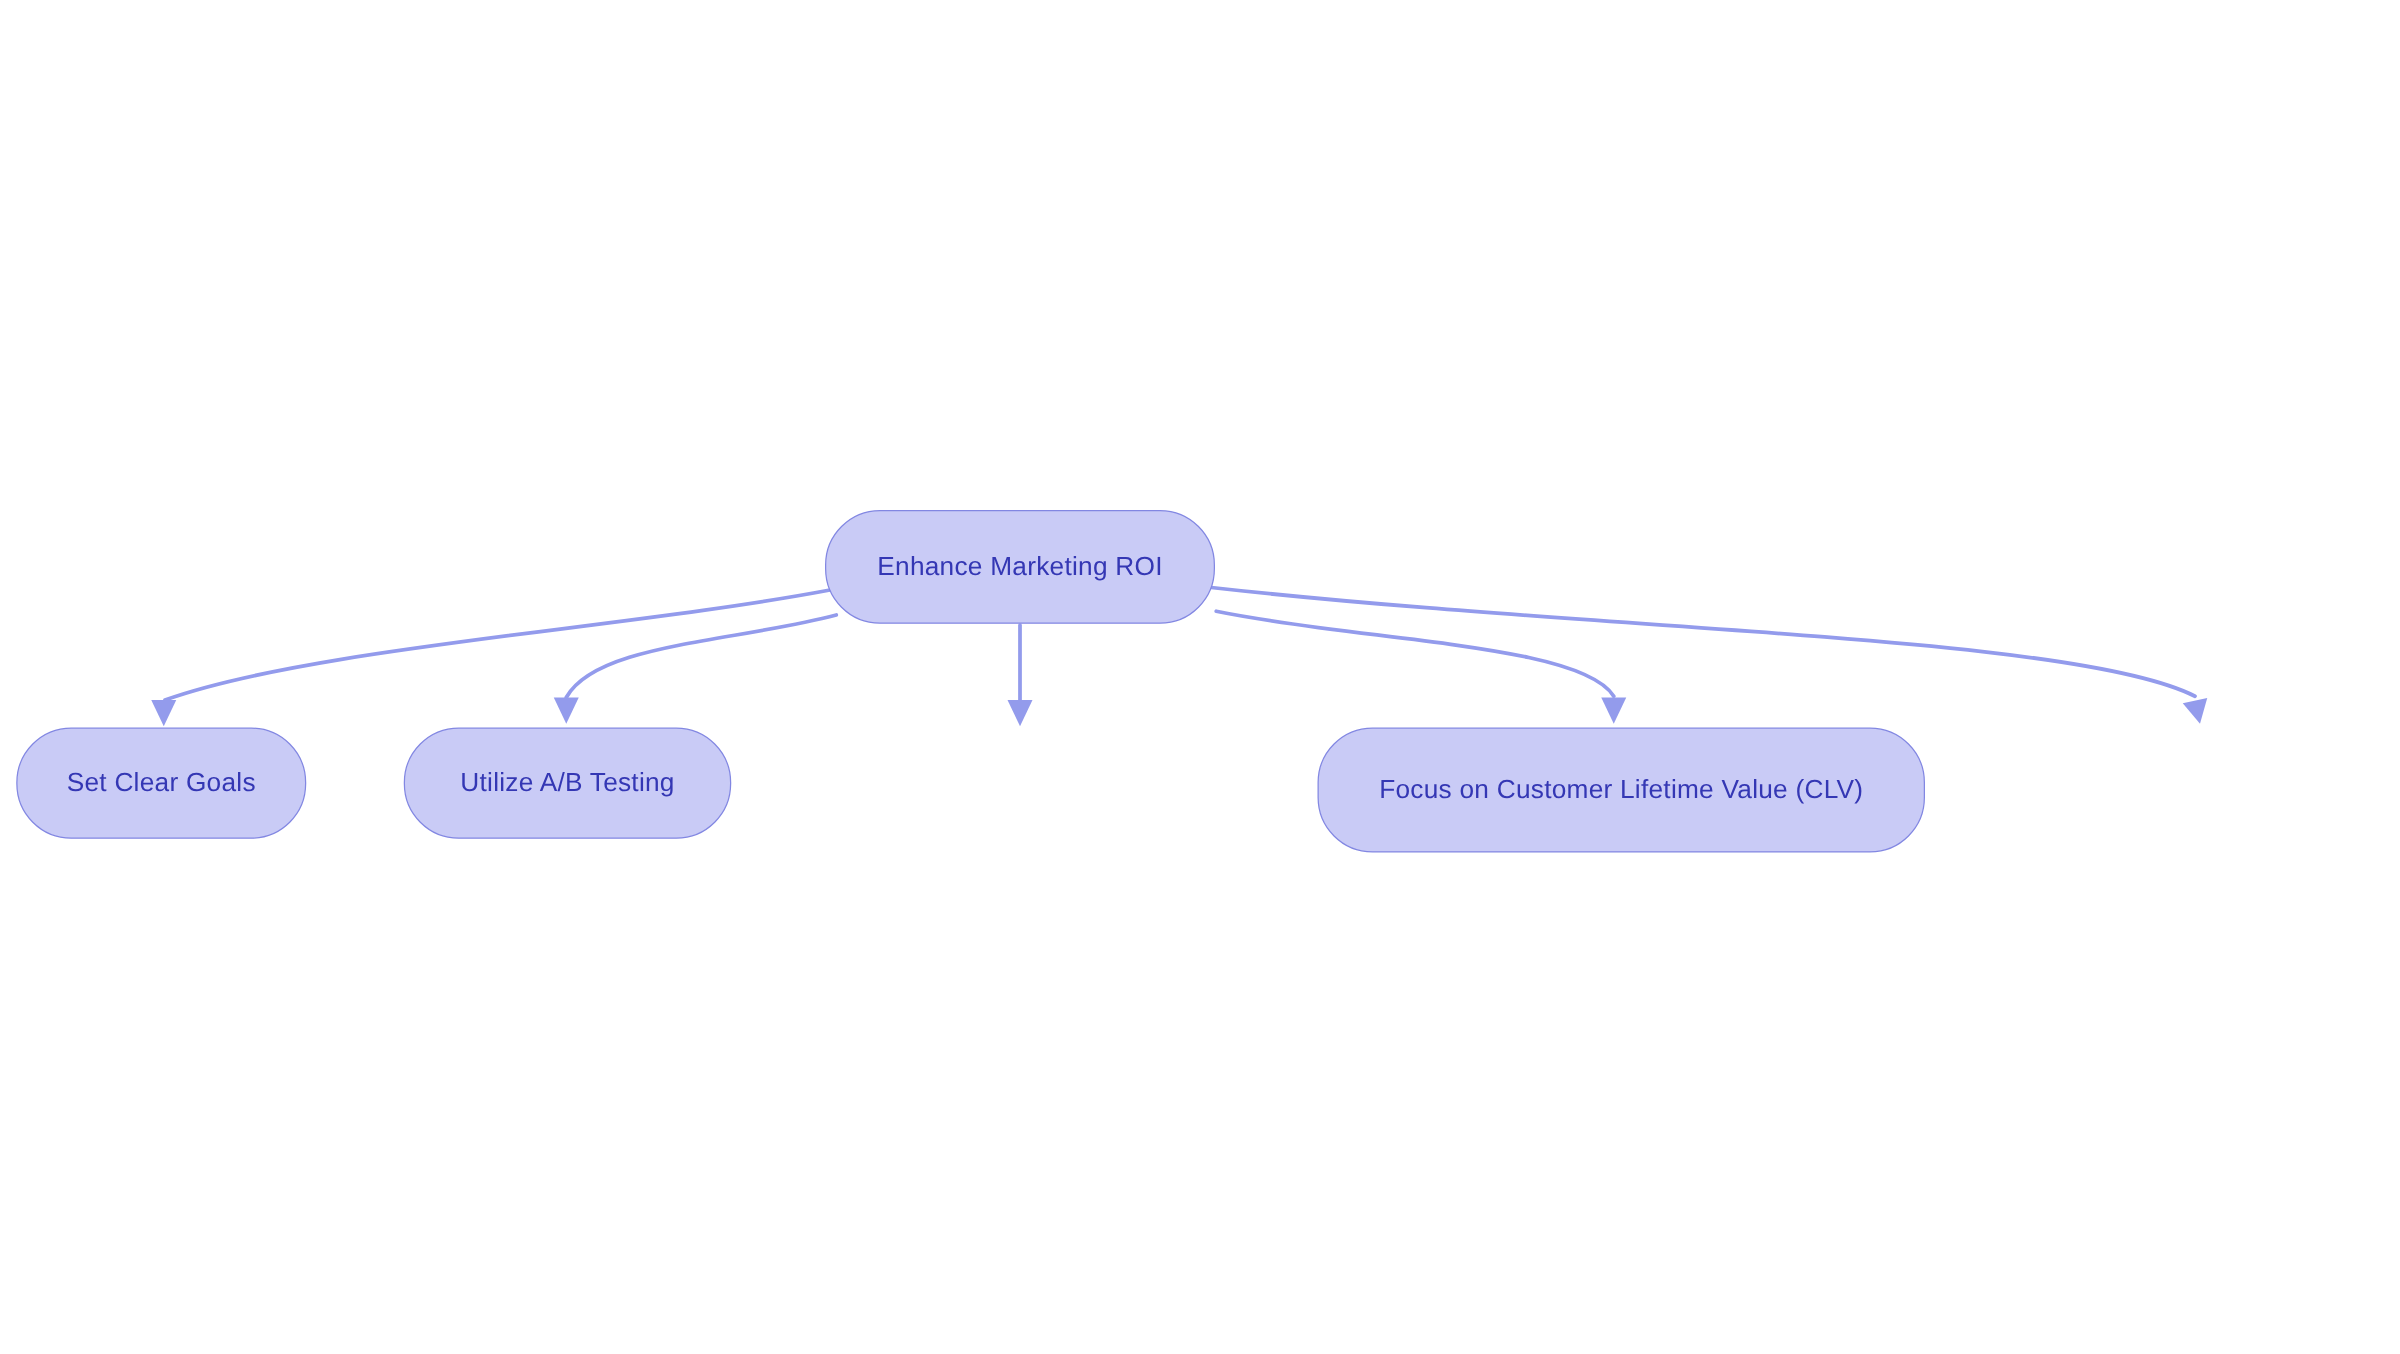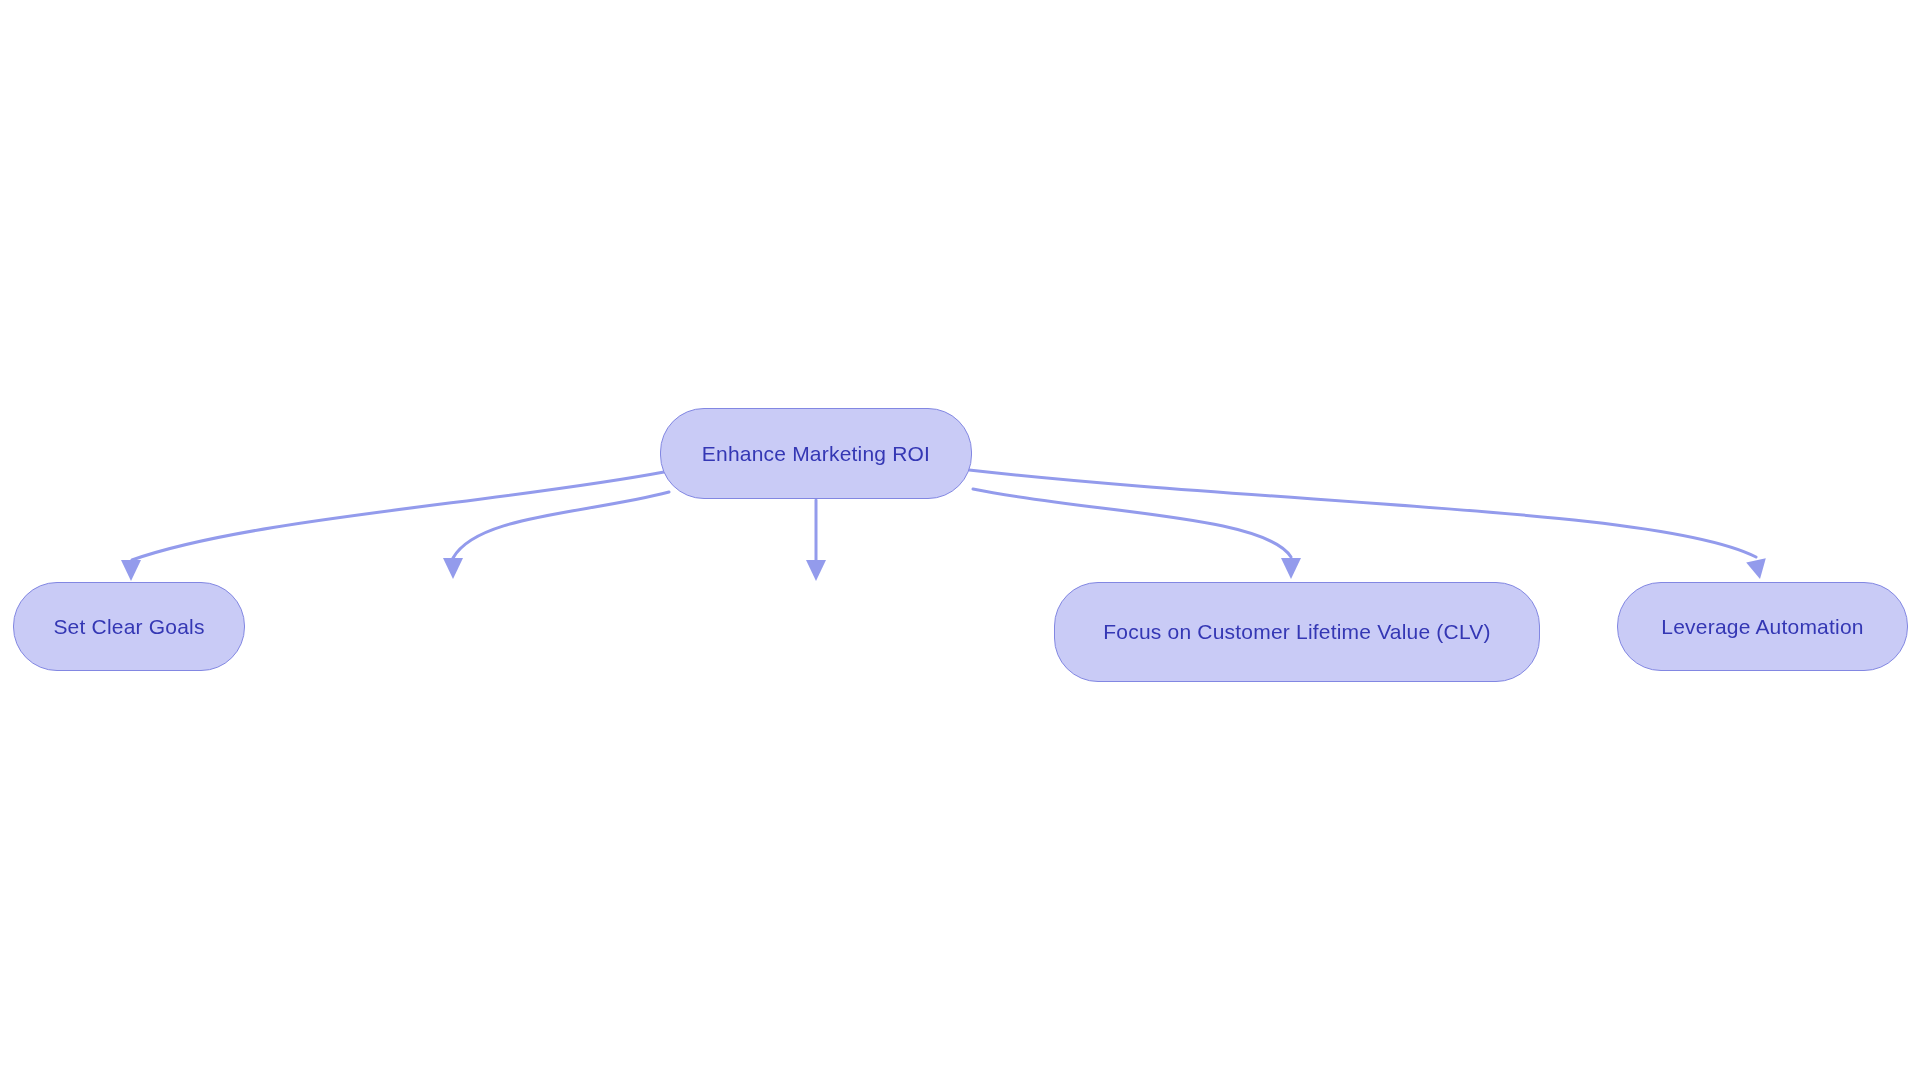--- a/index.html
+++ b/index.html
@@ -75,19 +75,19 @@
     <polygon class="arrow-head" points="1281,558 1301,558 1291,579"></polygon>
 
     <path class="edge-path" d="M 969 470 C 1280 505, 1660 508, 1756 557"></path>
     <polygon class="arrow-head" points="1746.2,562.5 1765.8,558.3 1760,579"></polygon>
   </svg>
 
   <div class="node" id="node-root">Enhance Marketing ROI</div>
 
   <div class="node" id="node-c1">Set Clear Goals</div>
 
+  <div class="node" id="node-c2">Utilize A/B Testing</div>
 
 
   <div class="node" id="node-c4">Focus on Customer Lifetime Value (CLV)</div>
 
-  <div class="node" id="node-c5">Leverage Automation</div>
 
 </div>
 
 </body></html>

